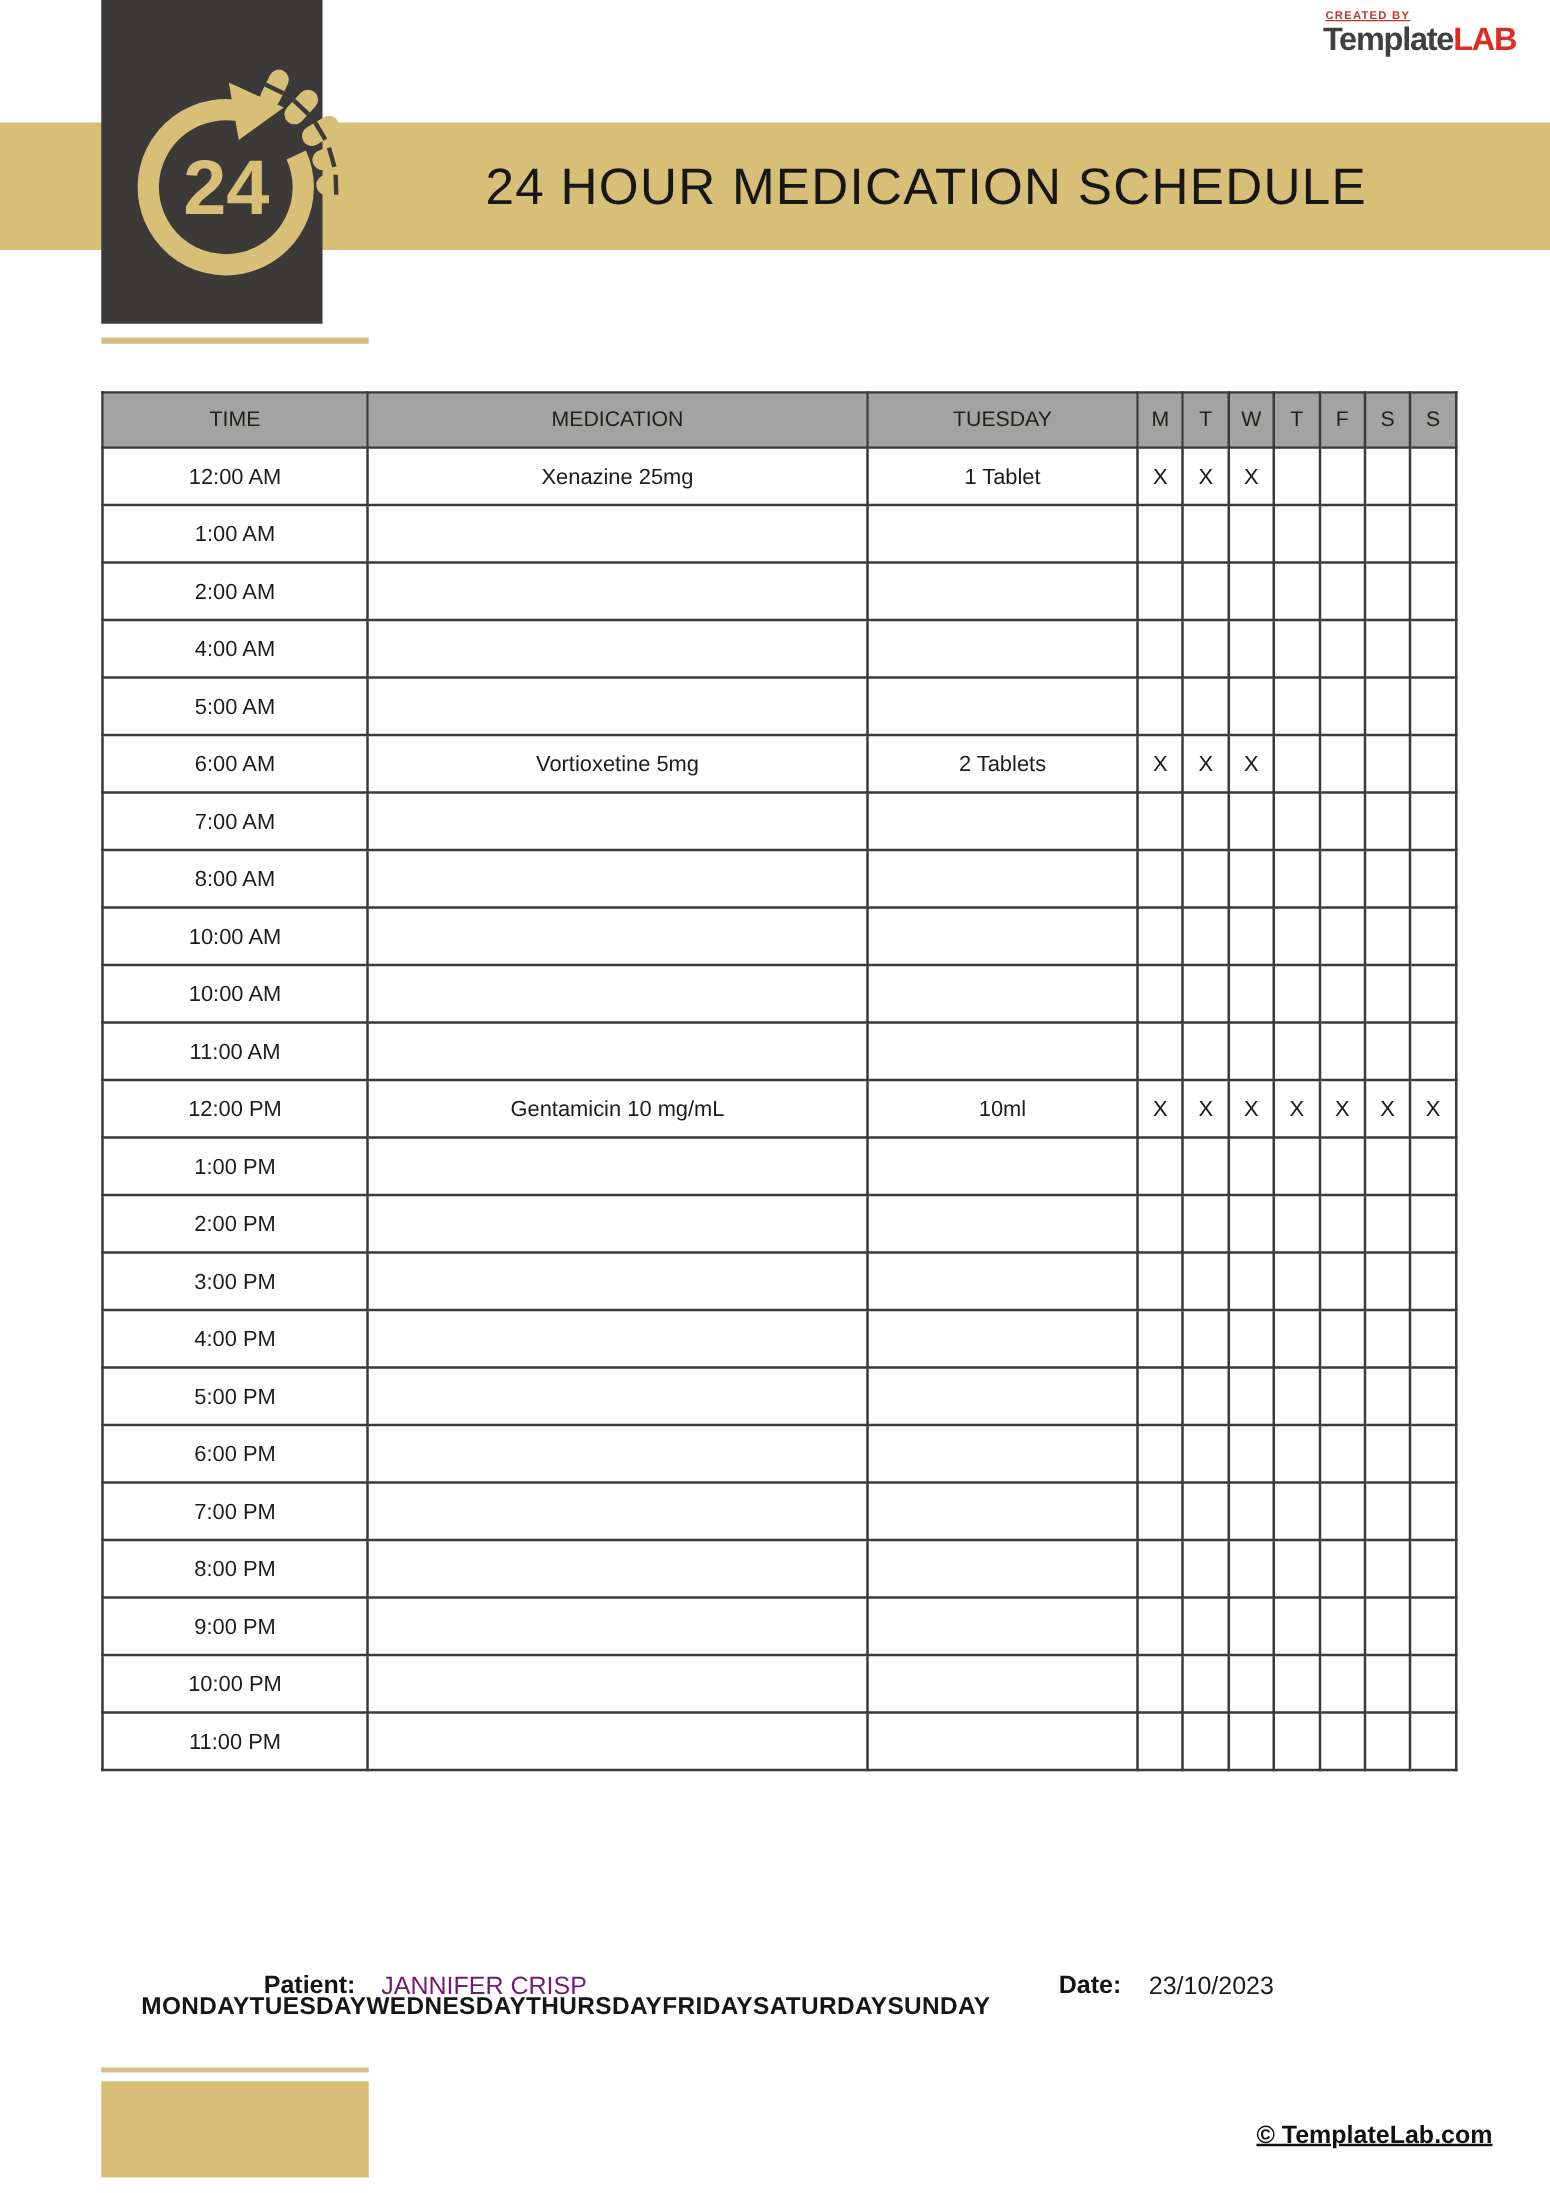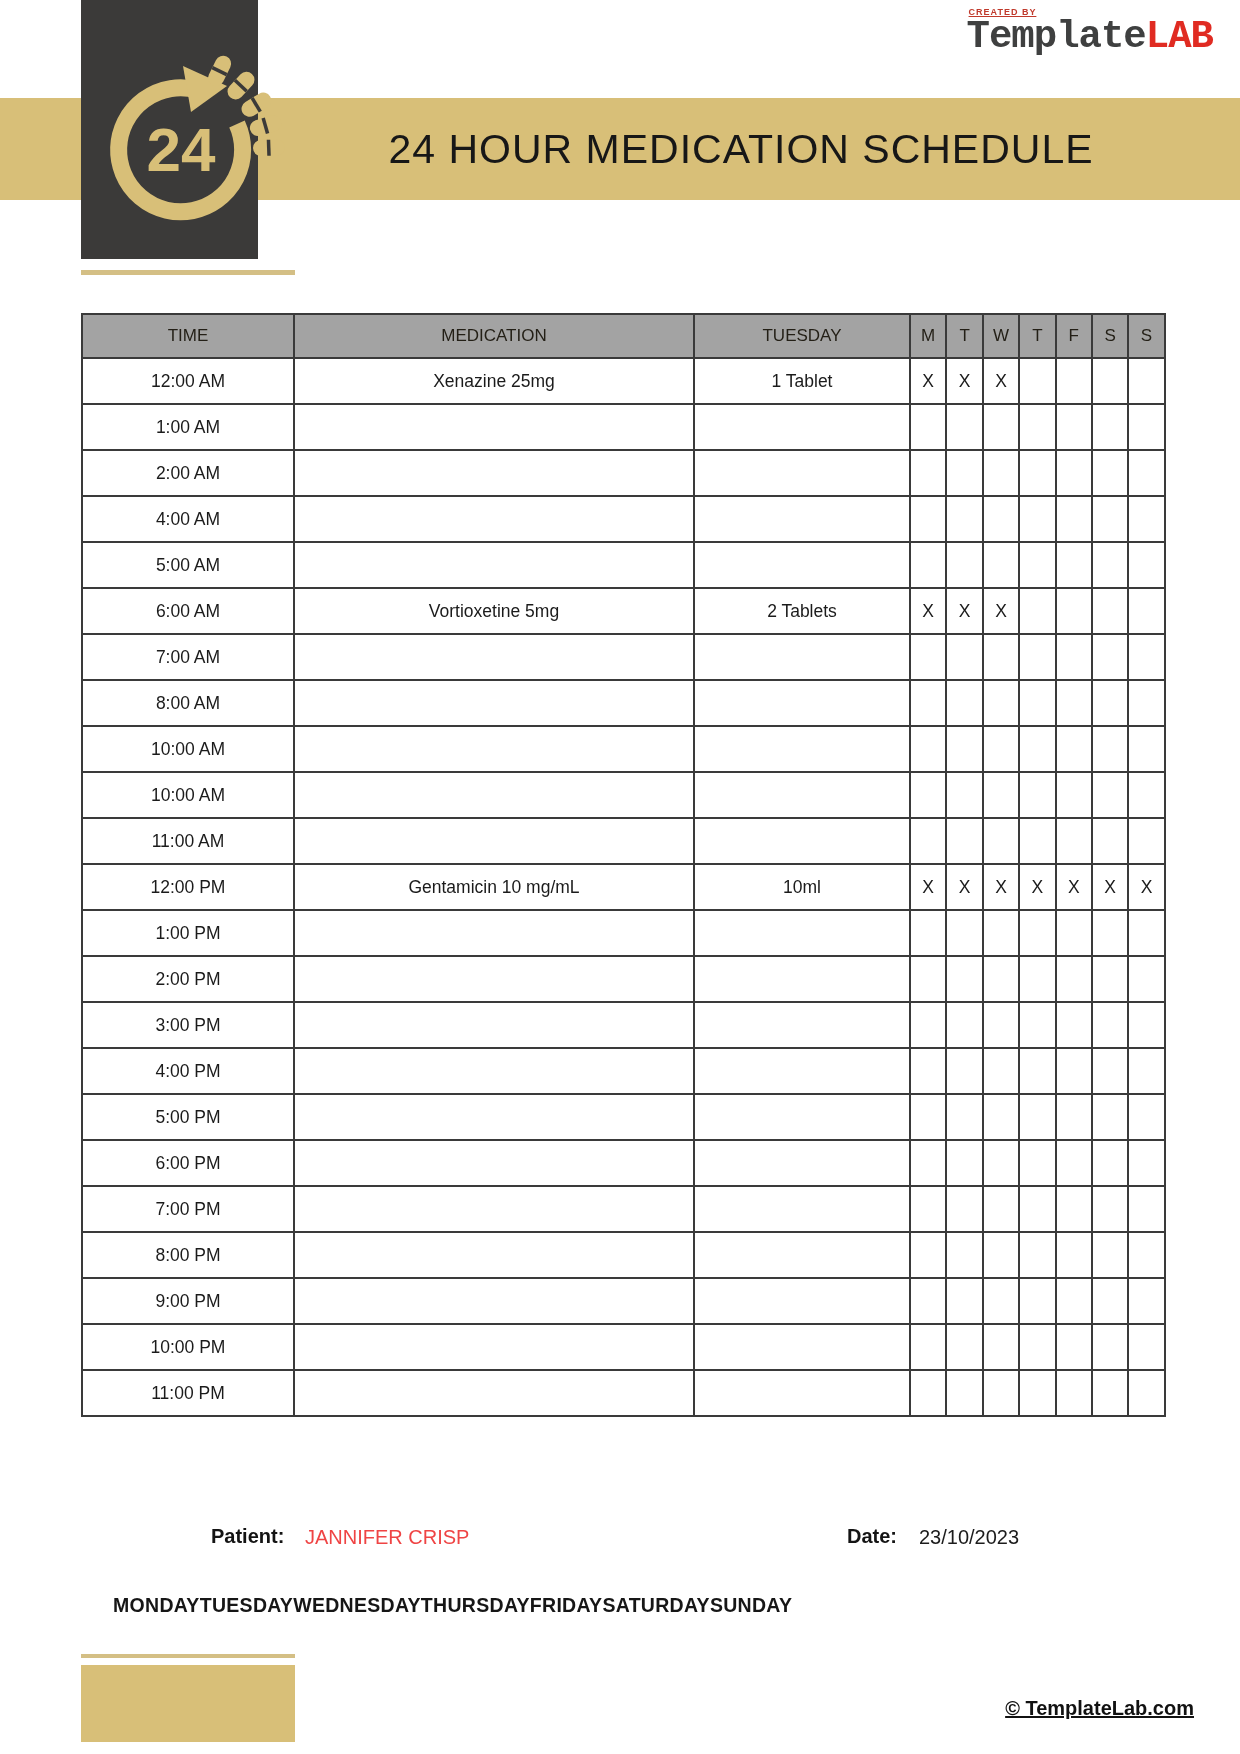--- a/index.html
+++ b/index.html
@@ -10,37 +10,37 @@
   .gold-band{position:absolute;left:0;top:98px;width:1240px;height:102px;background:#d8bf78;}
   .page-title{position:absolute;left:297px;right:55px;top:98px;height:130px;
     line-height:102px;text-align:center;font-size:41px;font-weight:400;
     letter-spacing:1px;color:#171717;white-space:nowrap;}
   .logo-box{position:absolute;left:81px;top:0;width:177px;height:259px;background:#3b3a39;}
   .logo-underline{position:absolute;left:81px;top:270px;width:214px;height:5px;background:#d4bf85;}
 
   .brand{position:absolute;top:8px;right:27px;text-align:left;line-height:1;}
   .brand .created{display:block;font-size:9px;font-weight:700;color:#c0392b;
     letter-spacing:1px;margin:0 0 1px 2px;text-decoration:underline;}
-  .brand .wordmark{font-size:39px;font-weight:700;letter-spacing:-1px;font-family:Liberation Mono, monospace;}
+  .brand .wordmark{font-size:26px;font-weight:700;letter-spacing:-1px;}
   .brand .t1{color:#3f4040;}
   .brand .t2{color:#e02b22;}
 
   
   table.sched{position:absolute;left:81px;top:313px;width:1083px;border-collapse:collapse;
     table-layout:fixed;}
   table.sched th, table.sched td{border:2px solid #3a3a3a;padding:0;text-align:center;
     overflow:hidden;white-space:nowrap;}
   table.sched th{background:#a3a3a3;height:42px;font-size:17px;font-weight:400;color:#231f16;margin-top:34px;}
   table.sched td{height:44px;font-size:17.5px;font-weight:400;color:#1b1b1b;background:#ffffff;}
   td.daycell{font-size:17px;color:#232323;}
 
   
-  .patient-row{position:absolute;left:0;top:1525px;width:1240px;height:30px;font-size:20px;}
+  .patient-row{position:absolute;left:0;top:1577px;width:1240px;height:30px;font-size:20px;}
   .p-label{position:absolute;left:211px;top:0;font-weight:700;color:#141414;}
-  .p-value{position:absolute;left:305px;top:1px;font-weight:400;letter-spacing:0px;color:#ef4444;}
+  .p-value{position:absolute;left:305px;top:1px;font-weight:400;letter-spacing:0px;color:#701a75;}
   .d-label{position:absolute;left:847px;top:0;font-weight:700;color:#141414;}
   .d-value{position:absolute;left:919px;top:1px;font-weight:400;color:#1c1c1c;}
 
   .days-row{position:absolute;left:113px;top:1594px;width:1013px;display:flex;
     justify-content:flex-start;font-size:19.5px;font-weight:700;color:#161616;
     letter-spacing:0.3px;}
   .days-row span{white-space:nowrap;}
 
   .footer-line{position:absolute;left:81px;top:1654px;width:214px;height:4px;background:#d4bf85;}
   .footer-box{position:absolute;left:81px;top:1665px;width:214px;height:77px;background:#d8bf78;}

